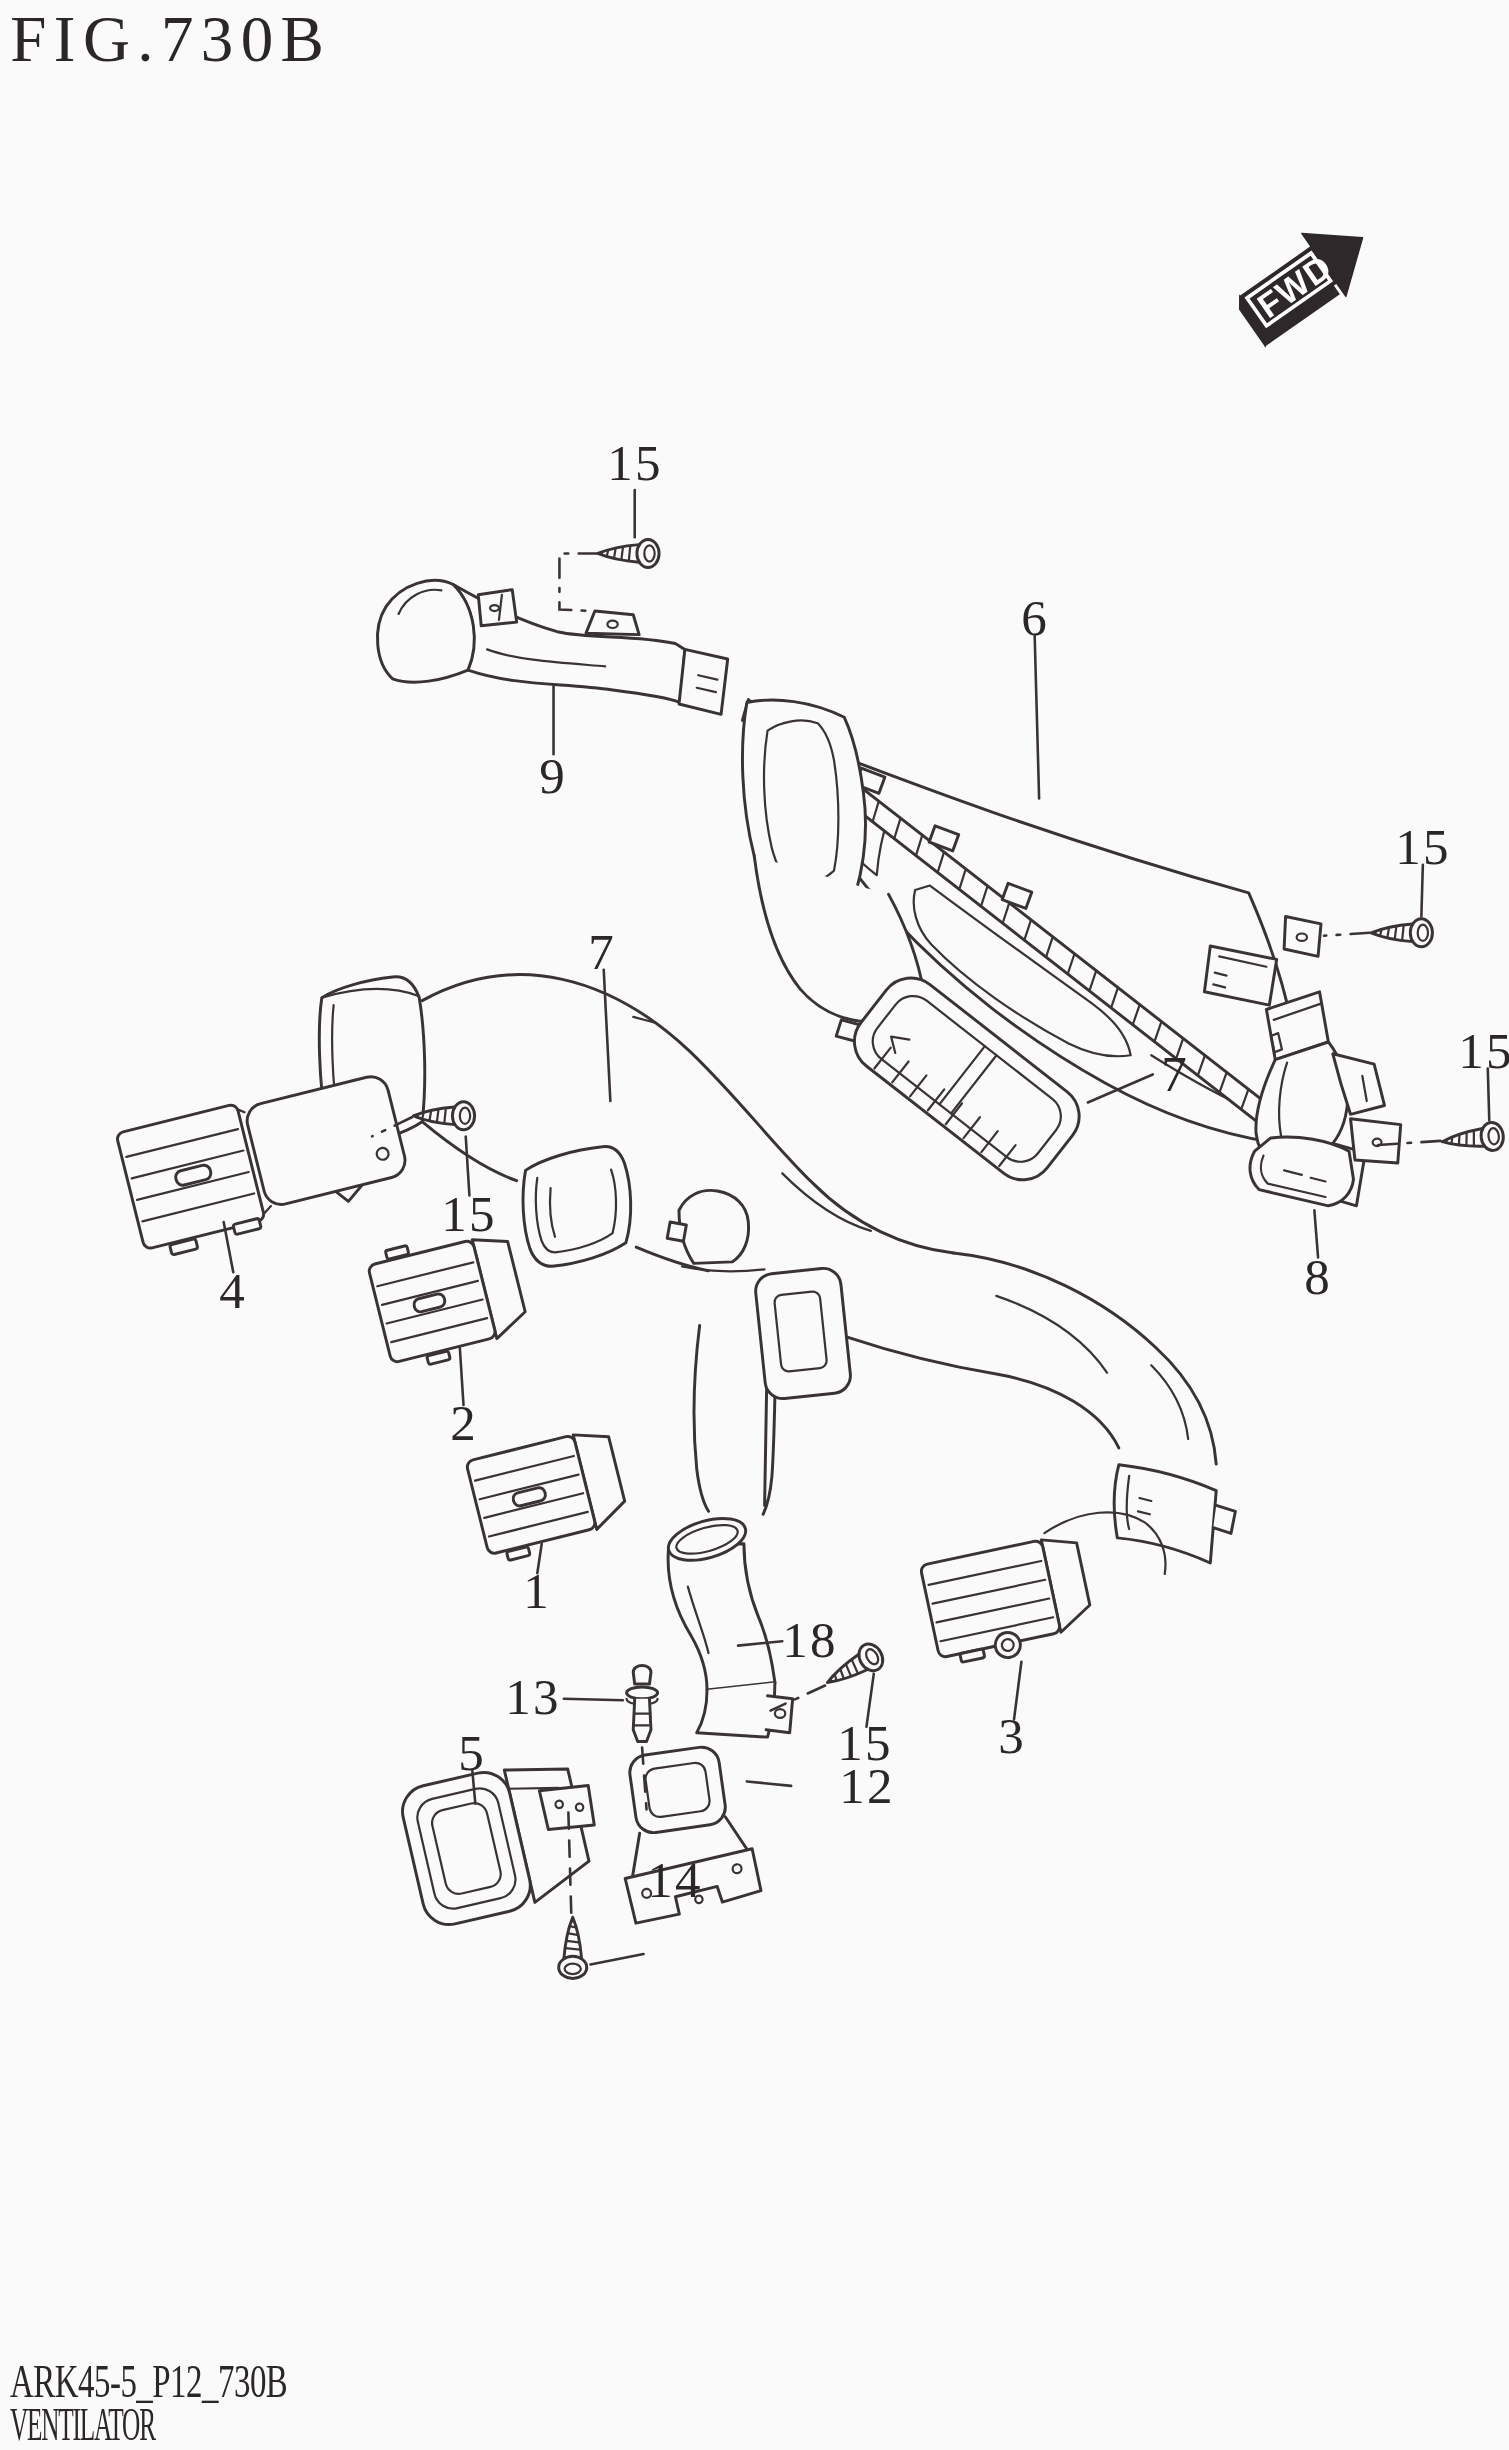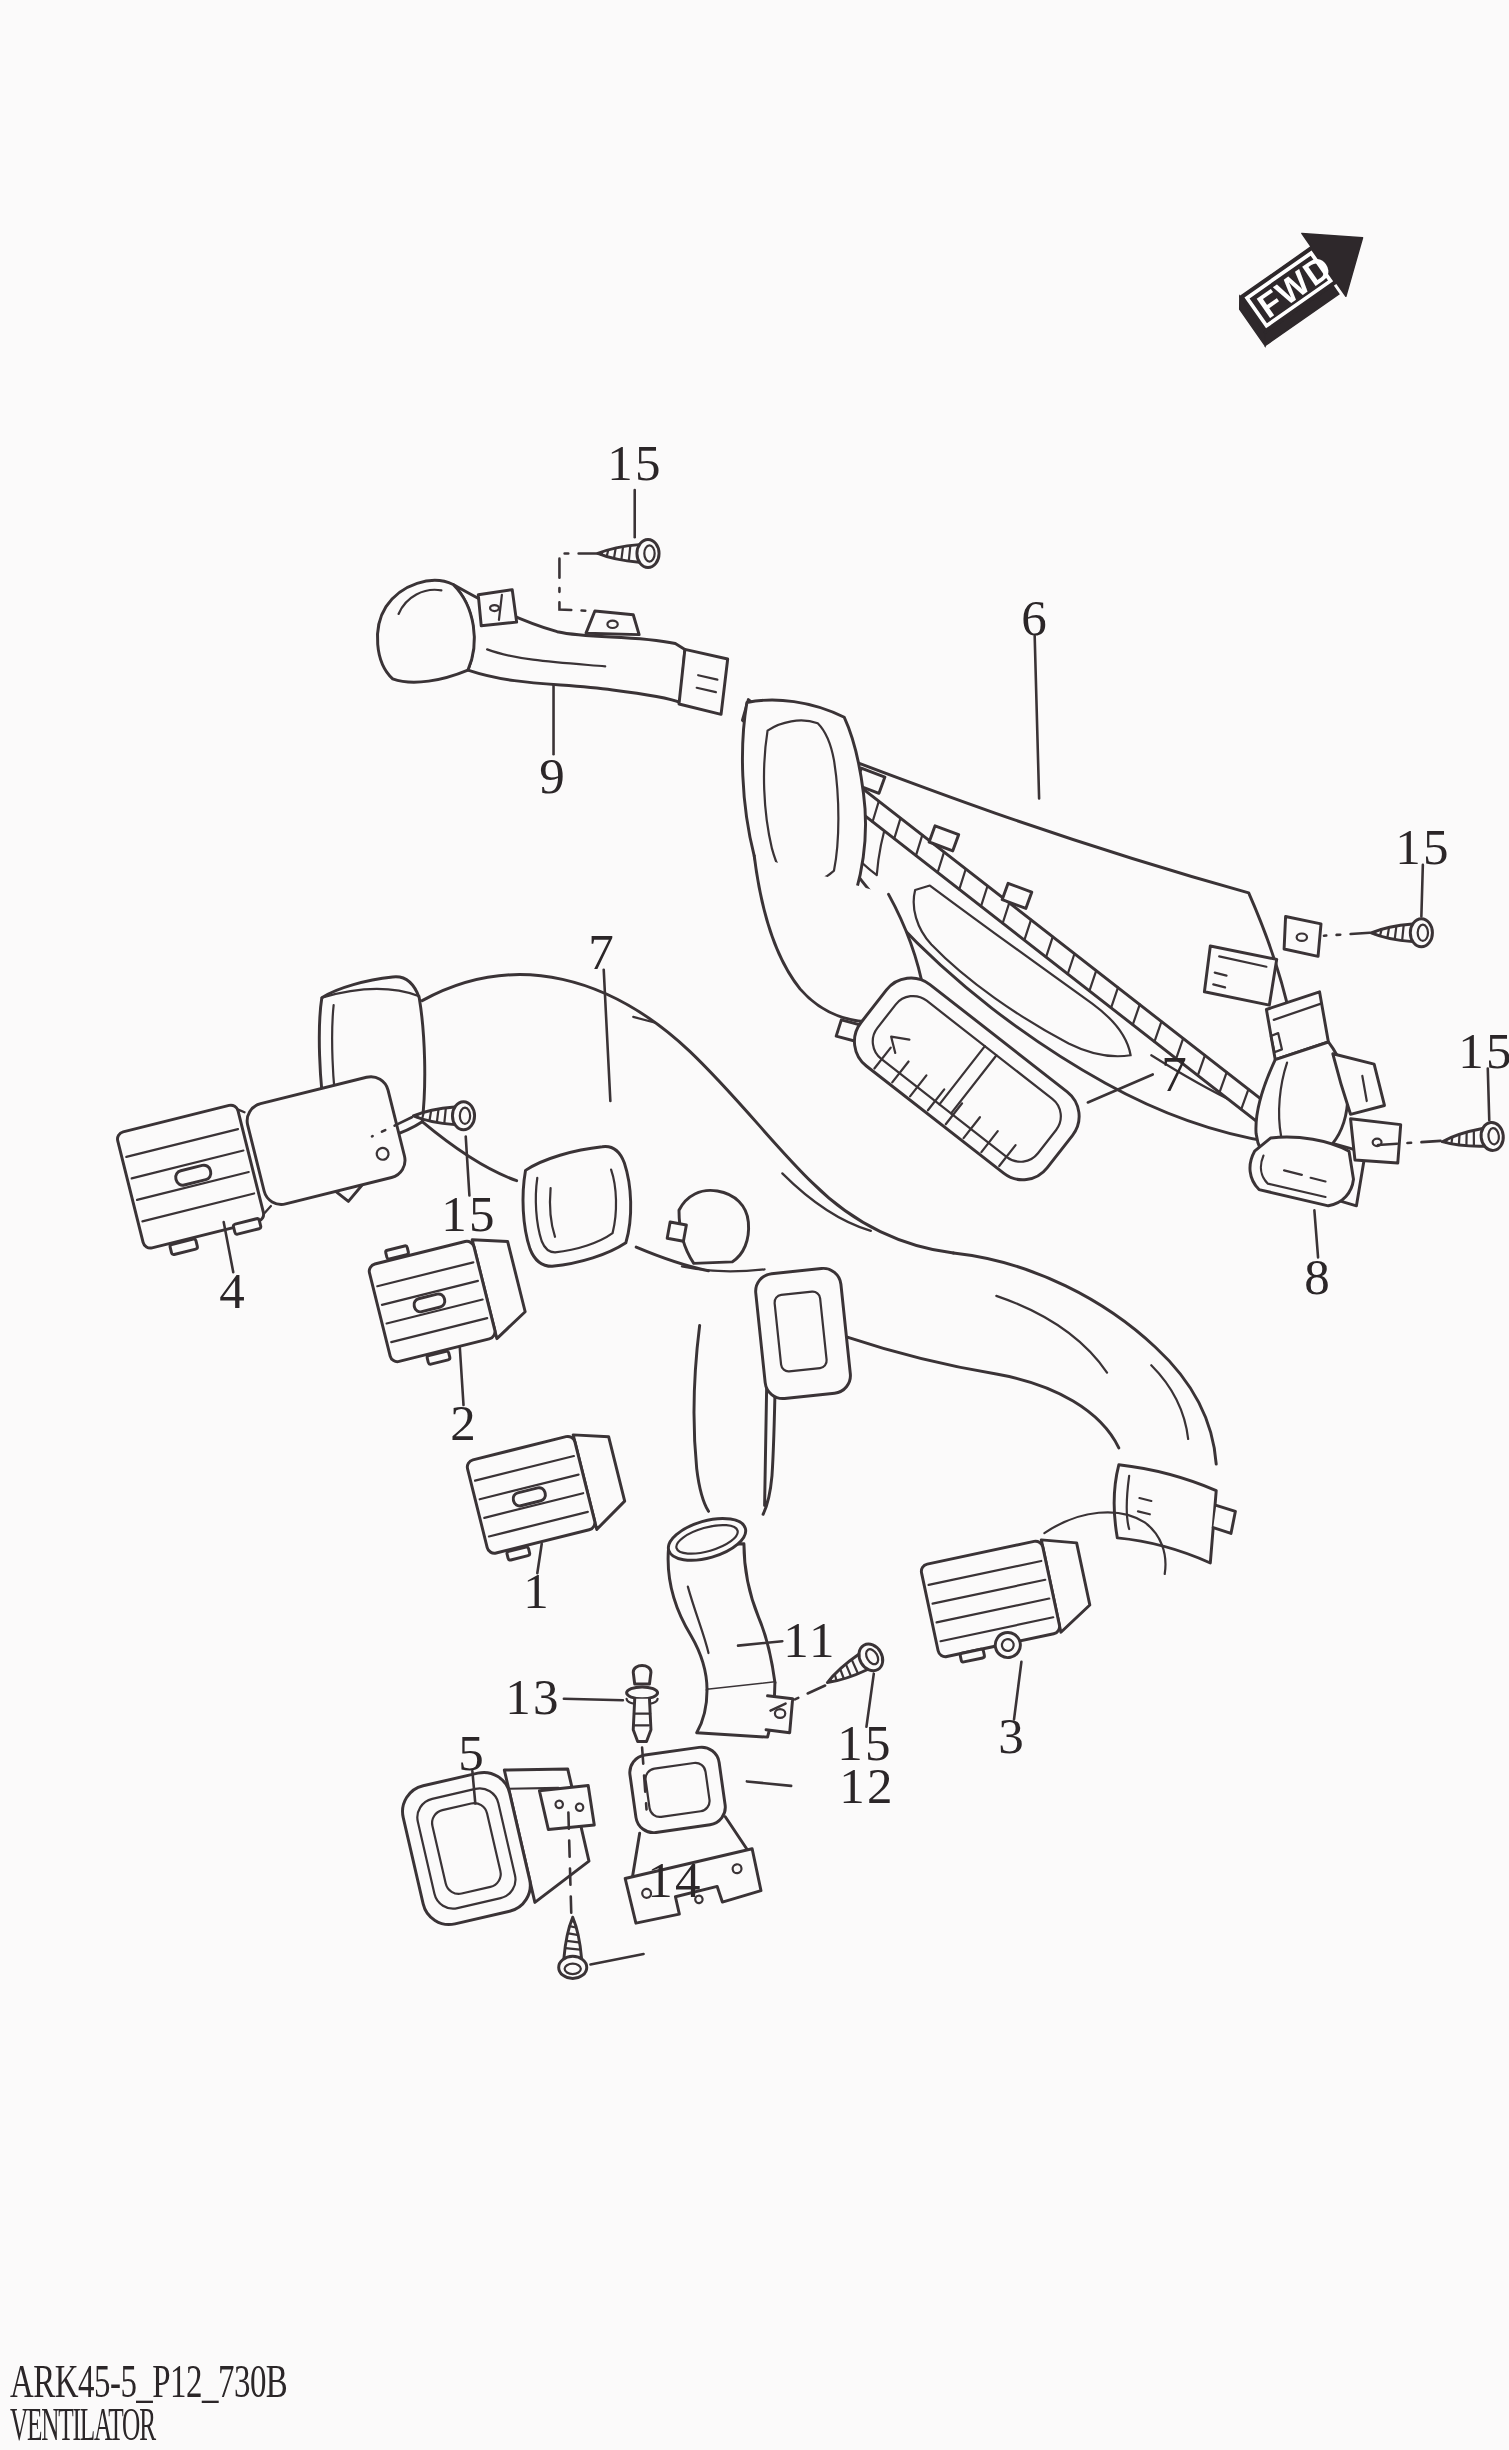--- a/index.html
+++ b/index.html
@@ -24,20 +24,21 @@
   .dashdot{fill:none;stroke:var(--line);stroke-width:3.5;stroke-linecap:round;stroke-dasharray:26 14 5 14;}
   .dashed{fill:none;stroke:var(--line);stroke-width:3.5;stroke-linecap:round;stroke-dasharray:22 16;}
   .fwd-text{font-family:"Liberation Sans",sans-serif;font-weight:bold;font-size:46px;
             fill:var(--arrow-text);letter-spacing:2px;}
 </style>
 </head>
 <body>
 
 <div class="page">
 
+  <div class="title">FIG.730B</div>
 
   <svg class="svg-layer" viewBox="0 0 2046 3320" xmlns="http://www.w3.org/2000/svg">
     <defs>
       <g id="screw-shape">
         <path class="lnw" d="M-12,-12 C-36,-10 -56,-5 -68,0 C-56,5 -36,10 -12,12 Z"></path>
         <path class="ln thin" d="M-24,-10 L-26,10 M-34,-8 L-36,8 M-44,-6 L-46,6 M-54,-4 L-56,4 M-62,-2 L-63,2"></path>
         <ellipse class="lnw" cx="0" cy="0" rx="15" ry="19"></ellipse>
         <ellipse class="ln thin" cx="2" cy="0" rx="7" ry="11"></ellipse>
       </g>
     </defs>
@@ -346,21 +347,21 @@
       <div class="callout" style="left: 1423px; top: 847px;">15</div>
       <div class="callout" style="left: 602px; top: 952px;">7</div>
       <div class="callout" style="left: 1175px; top: 1074px;">7</div>
       <div class="callout" style="left: 469px; top: 1214px;">15</div>
       <div class="callout" style="left: 233px; top: 1291px;">4</div>
       <div class="callout" style="left: 1486px; top: 1051px;">15</div>
       <div class="callout" style="left: 1318px; top: 1277px;">8</div>
       <div class="callout" style="left: 464px; top: 1423px;">2</div>
       <div class="callout" style="left: 537px; top: 1591px;">1</div>
       <div class="callout" style="left: 533px; top: 1697px;">13</div>
-      <div class="callout" style="left: 810px; top: 1640px;">11</div>
+      <div class="callout" style="left: 810px; top: 1640px;">18</div>
       <div class="callout" style="left: 865px; top: 1743px;">15</div>
       <div class="callout" style="left: 472px; top: 1753px;">5</div>
       <div class="callout" style="left: 867px; top: 1786px;">12</div>
       <div class="callout" style="left: 1012px; top: 1736px;">3</div>
       <div class="callout" style="left: 675px; top: 1880px;">14</div>
     </div>
 
   <div class="footer-code">ARK45-5_P12_730B</div>
   <div class="footer-name">VENTILATOR</div>
 </div>

